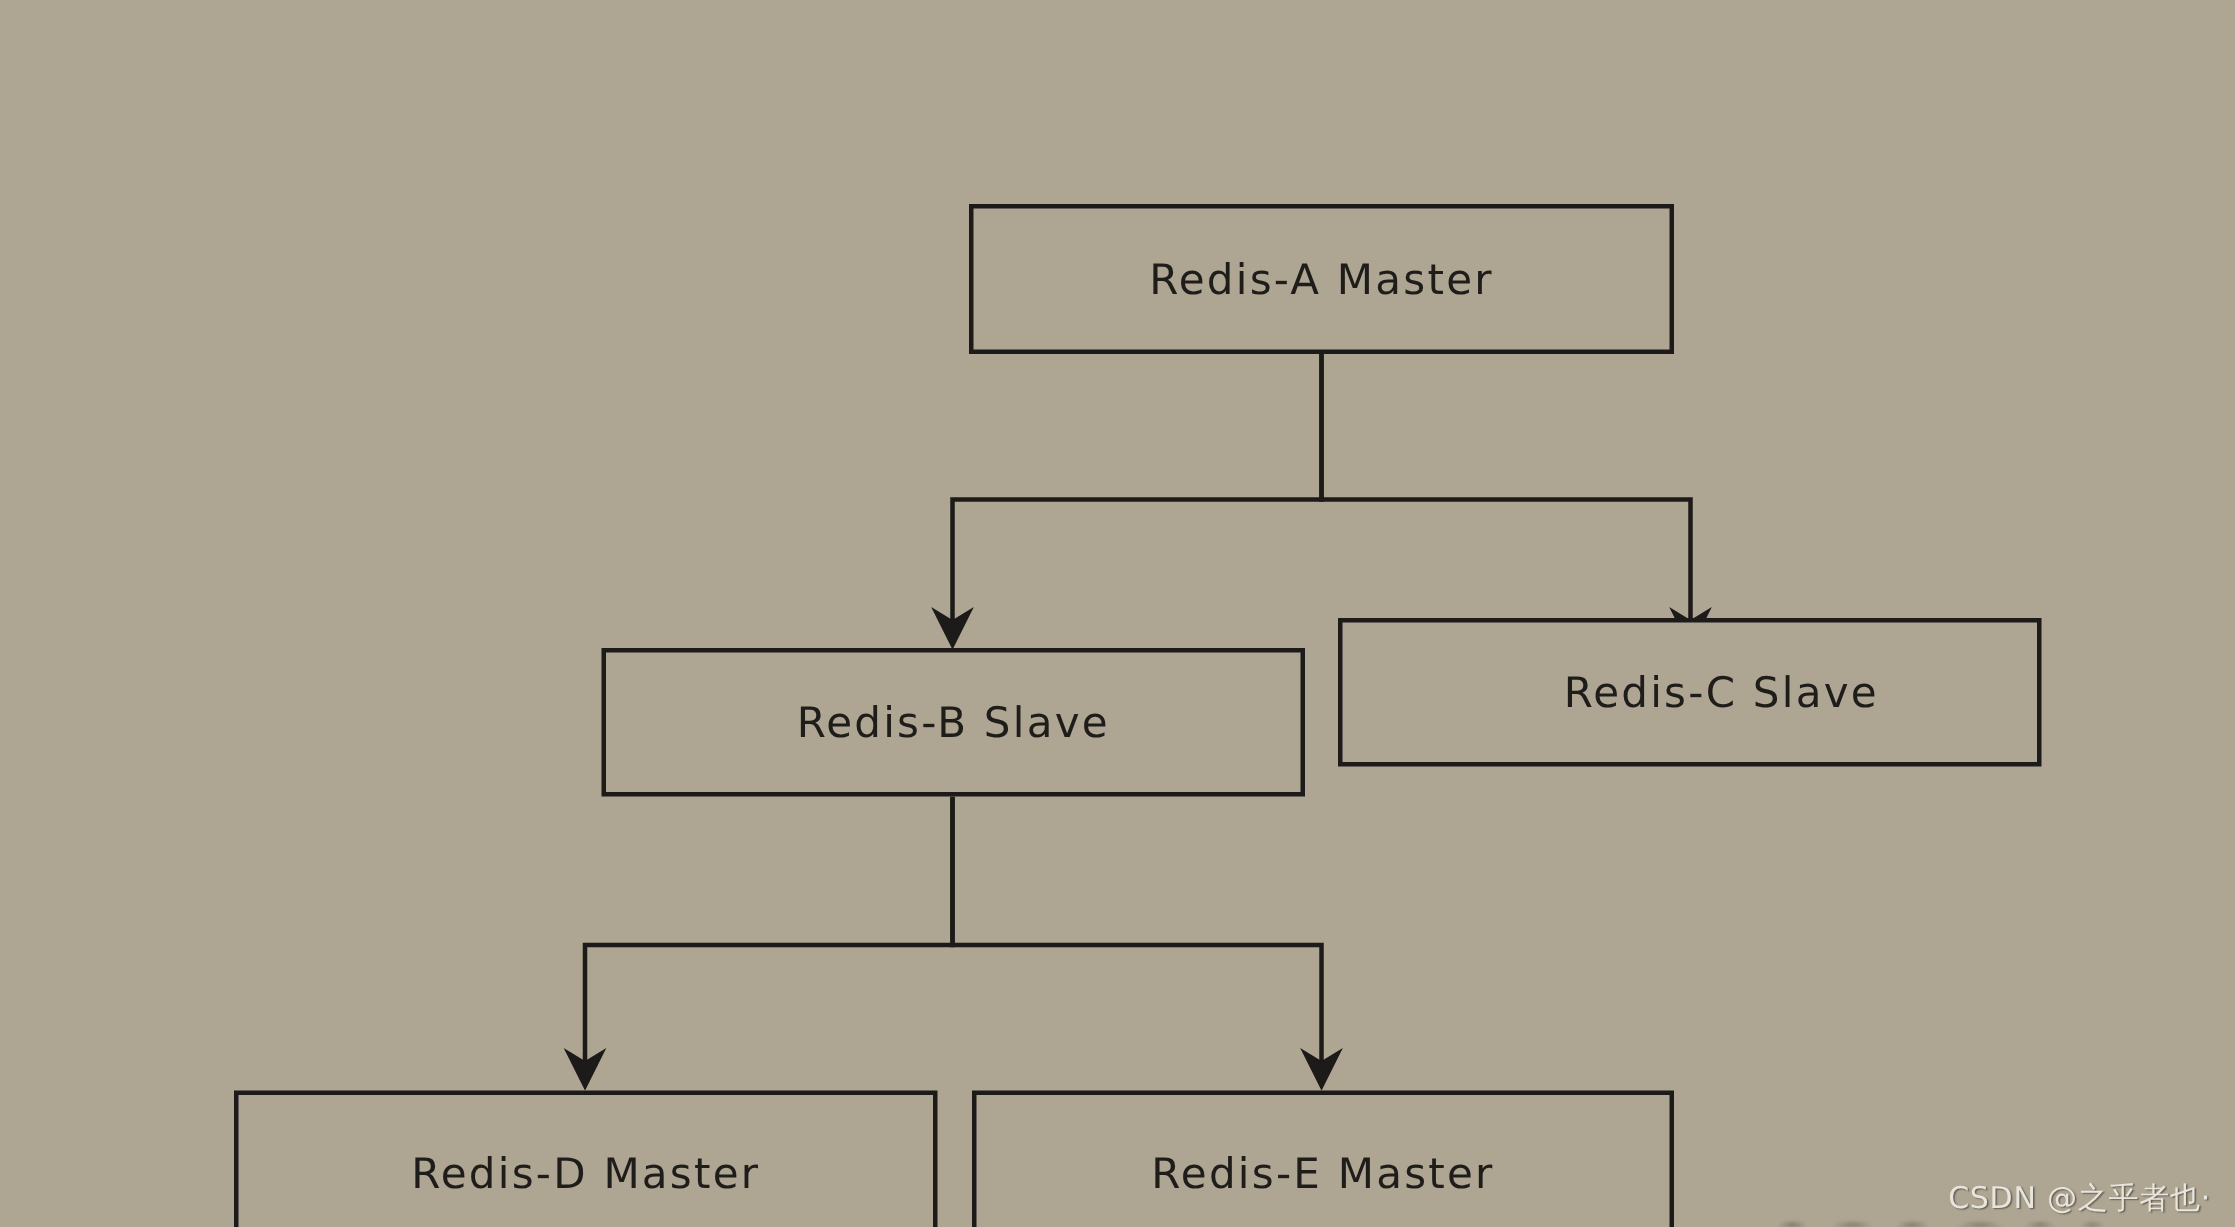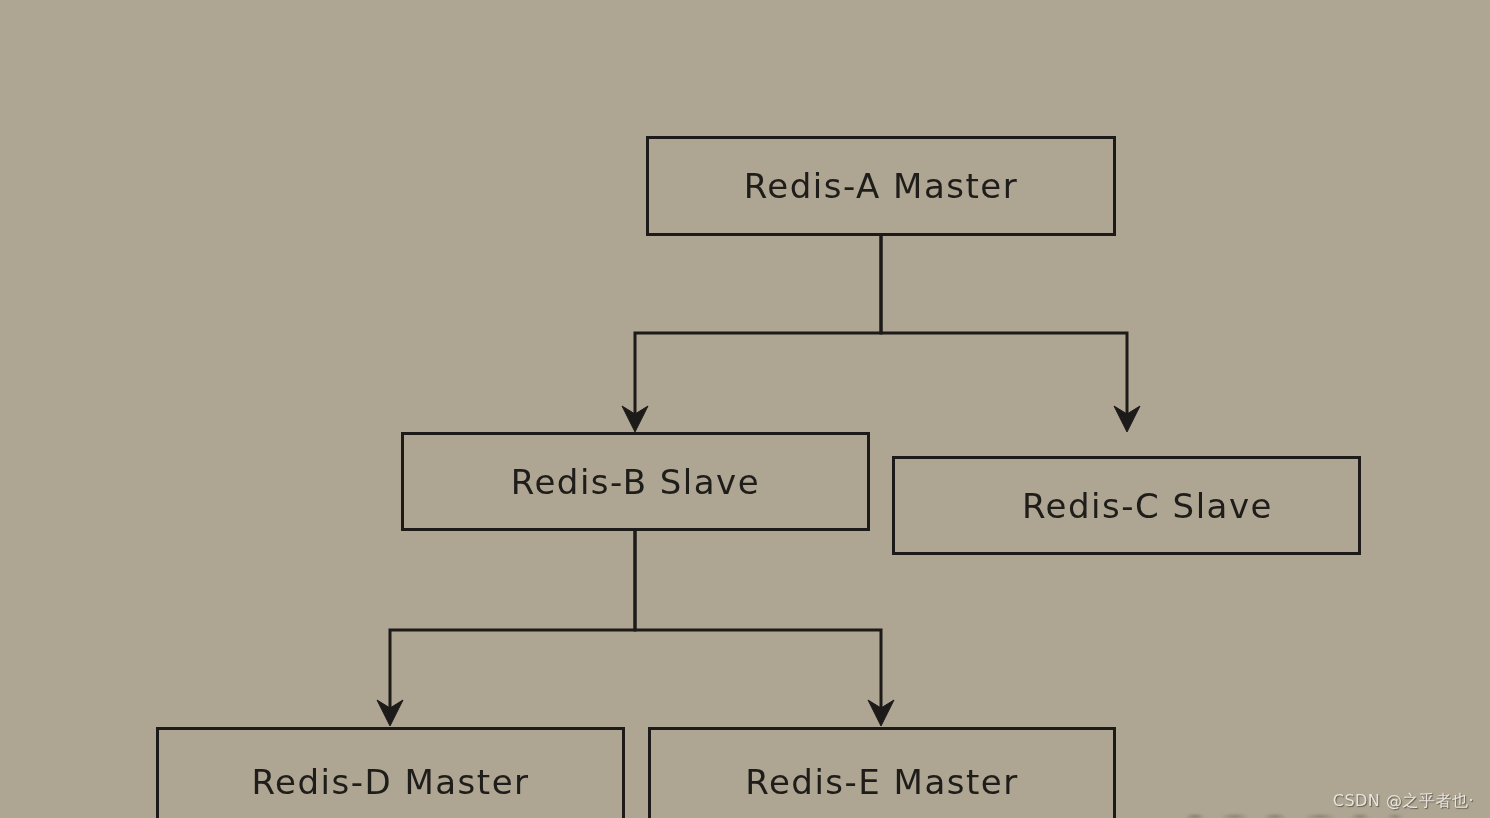--- a/index.html
+++ b/index.html
@@ -37,35 +37,35 @@
   }
   .node{
     position:absolute;
     box-sizing:border-box;
     border:3px solid var(--line);
     background:var(--bg);
     display:flex;
     align-items:center;
     justify-content:center;
     color:var(--text);
-    font-size:34px;
+    font-size:28px;
     letter-spacing:1.5px;
     white-space:nowrap;
   }
   .node-a{left:646px;top:136px;width:470px;height:100px;}
   .node-b{left:401px;top:432px;width:469px;height:99px;}
-  .node-c{left:892px;top:456px;width:469px;height:99px;padding-left:42px;}
+  .node-c{left:892px;top:412px;width:469px;height:99px;padding-left:42px;}
   
   .node-d{left:156px;top:727px;width:469px;height:110px;}
   .node-e{left:648px;top:727px;width:468px;height:110px;}
   .watermark{
     position:absolute;
     right:16px;
     bottom:6px;
-    font-size:16px;
+    font-size:20px;
     letter-spacing:0.5px;
     color:var(--watermark);
     text-shadow:1px 1px 1px rgba(60,54,44,0.65);
   }
   .watermark-remnant{
     position:absolute;
     left:1180px;
     bottom:0px;
     width:240px;
     height:7px;

